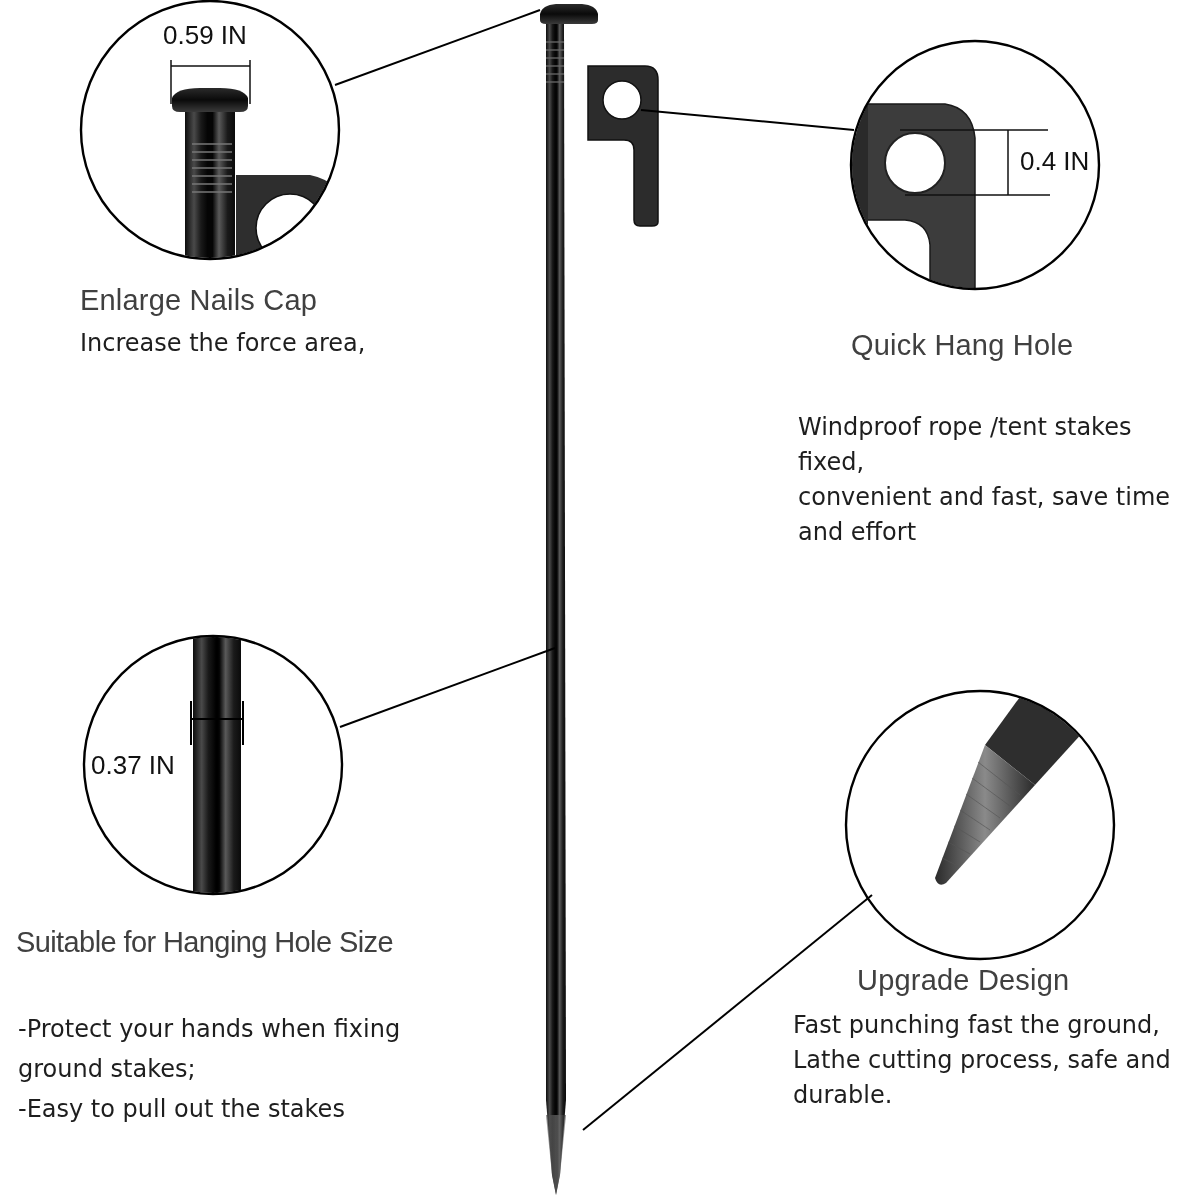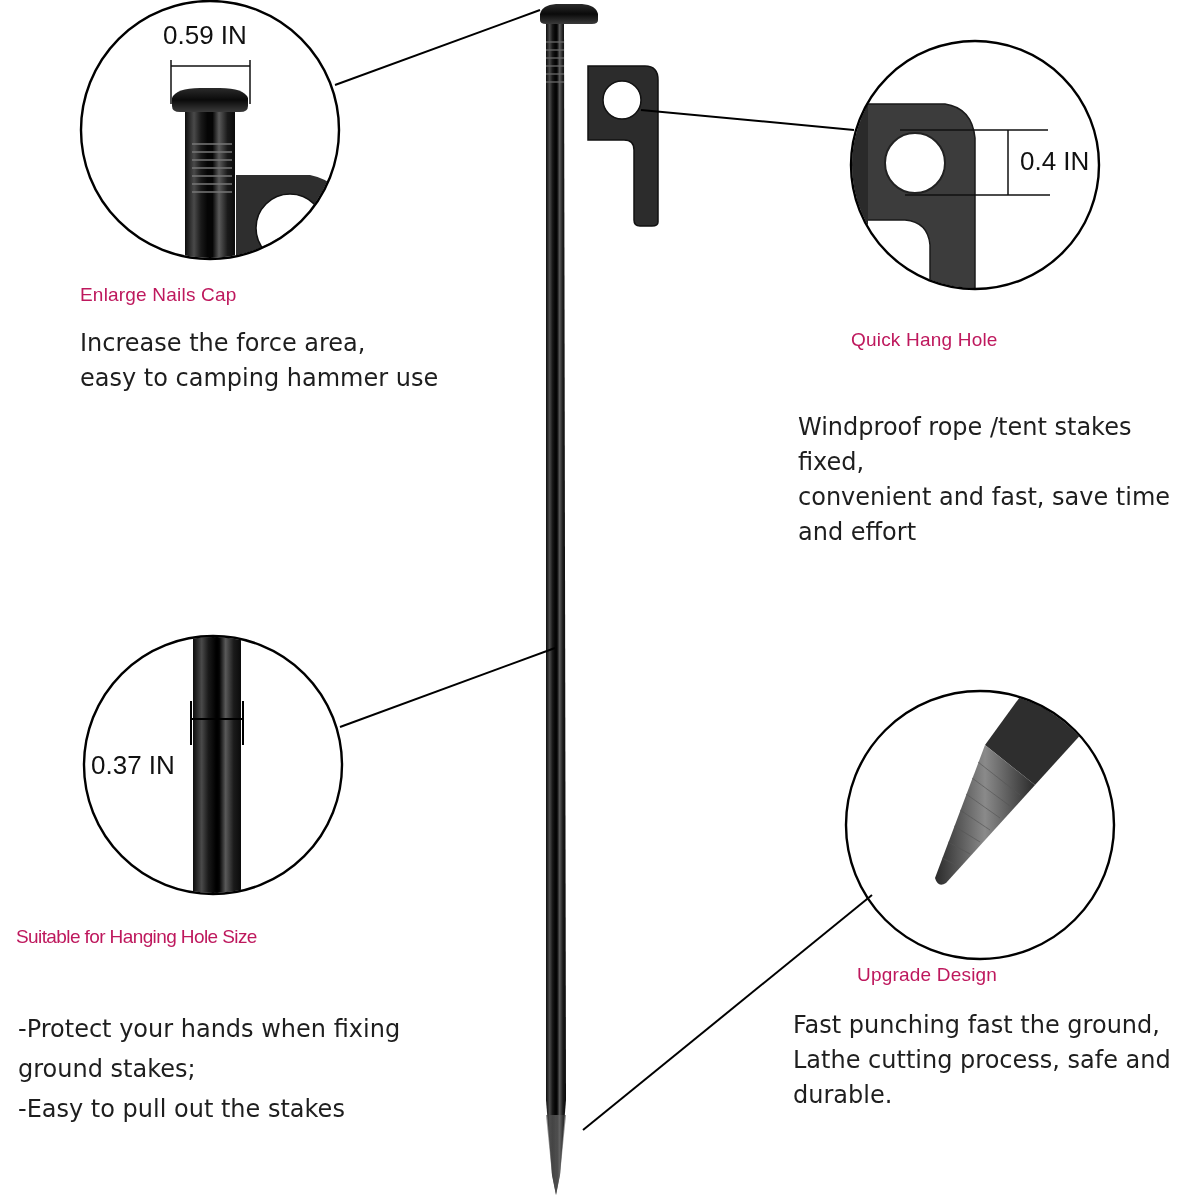--- a/index.html
+++ b/index.html
@@ -1,20 +1,20 @@
 <!DOCTYPE html>
 <html><head>
 <meta charset="utf-8">
 <style>
   html, body { margin:0; padding:0; background:#ffffff; }
   body { width:1200px; height:1200px; position:relative; overflow:hidden;
          font-family:"DejaVu Sans", sans-serif; }
   #art { position:absolute; left:0; top:0; width:1200px; height:1200px; }
   .txt { position:absolute; white-space:nowrap; }
-  .heading { color:#be185d; font-family:"Liberation Sans", sans-serif; font-size:19px; letter-spacing:0.2px; }
+  .heading { color:#404040; font-family:"Liberation Sans", sans-serif; font-size:29px; letter-spacing:0.2px; }
   .body { color:#1e1e1e; font-family:"DejaVu Sans", sans-serif; font-size:24px; line-height:35px; }
   .body div { white-space:nowrap; }
   .dim { position:absolute; color:#111; font-family:"Liberation Sans", sans-serif; font-size:26px; white-space:nowrap; }
 </style>
 </head>
 <body>
 
 <svg id="art" viewBox="0 0 1200 1200" xmlns="http://www.w3.org/2000/svg">
   <defs>
     <linearGradient id="shaftGrad" x1="0" x2="1" y1="0" y2="0">
@@ -152,21 +152,20 @@
   </g>
 </svg>
 
 <div class="dim" style="left:163px; top:20px;">0.59 IN</div>
 <div class="dim" style="left:1020px; top:146px;">0.4 IN</div>
 <div class="dim" style="left:91px; top:750px;">0.37 IN</div>
 
 <div class="txt heading" style="left:80px; top:284px;">Enlarge Nails Cap</div>
 <div class="txt body" style="left:80px; top:326px;">
   <div>Increase the force area,</div>
-  <div>easy to camping hammer use</div>
 </div>
 
 <div class="txt heading" style="left:851px; top:329px;">Quick Hang Hole</div>
 <div class="txt body" style="left:798px; top:370px;margin-top:40px;">
   <div>Windproof rope /tent stakes</div>
   <div>fixed,</div>
   <div>convenient and fast, save time</div>
   <div>and effort</div>
 </div>
 

